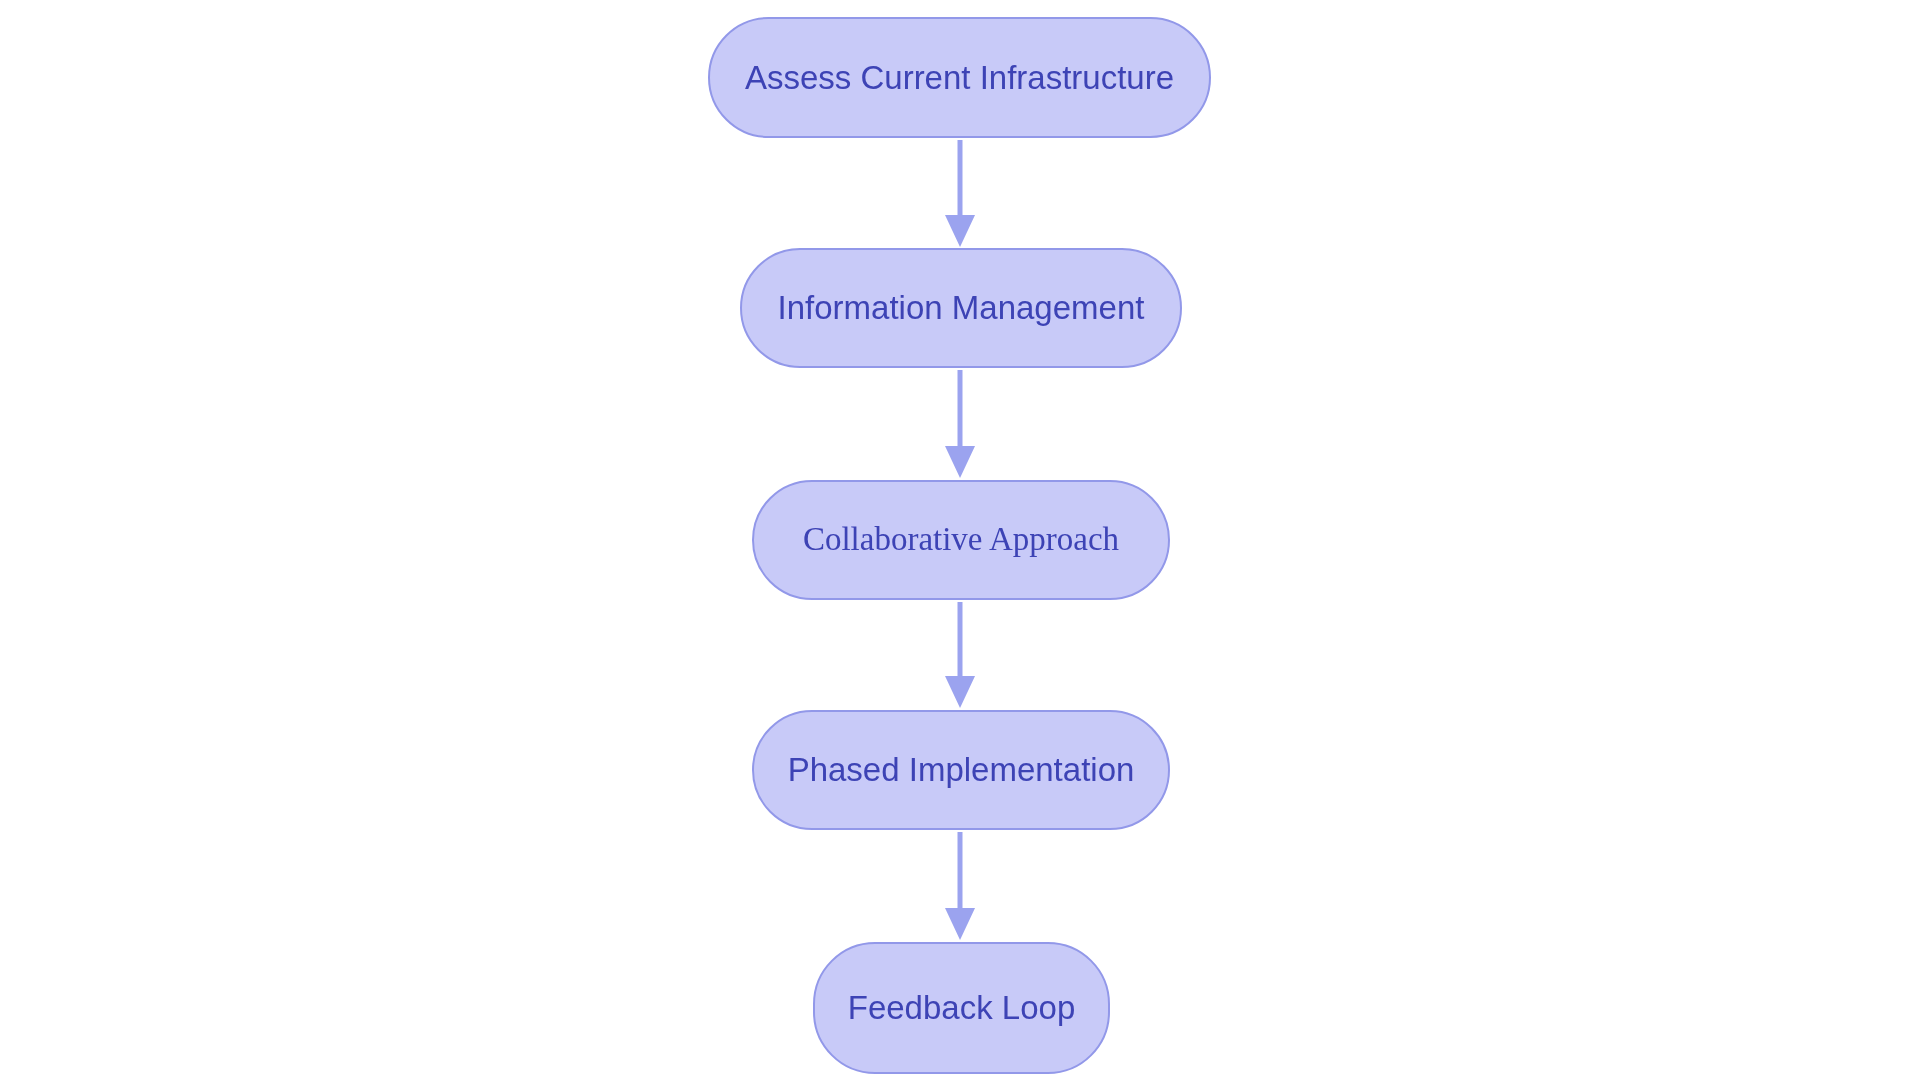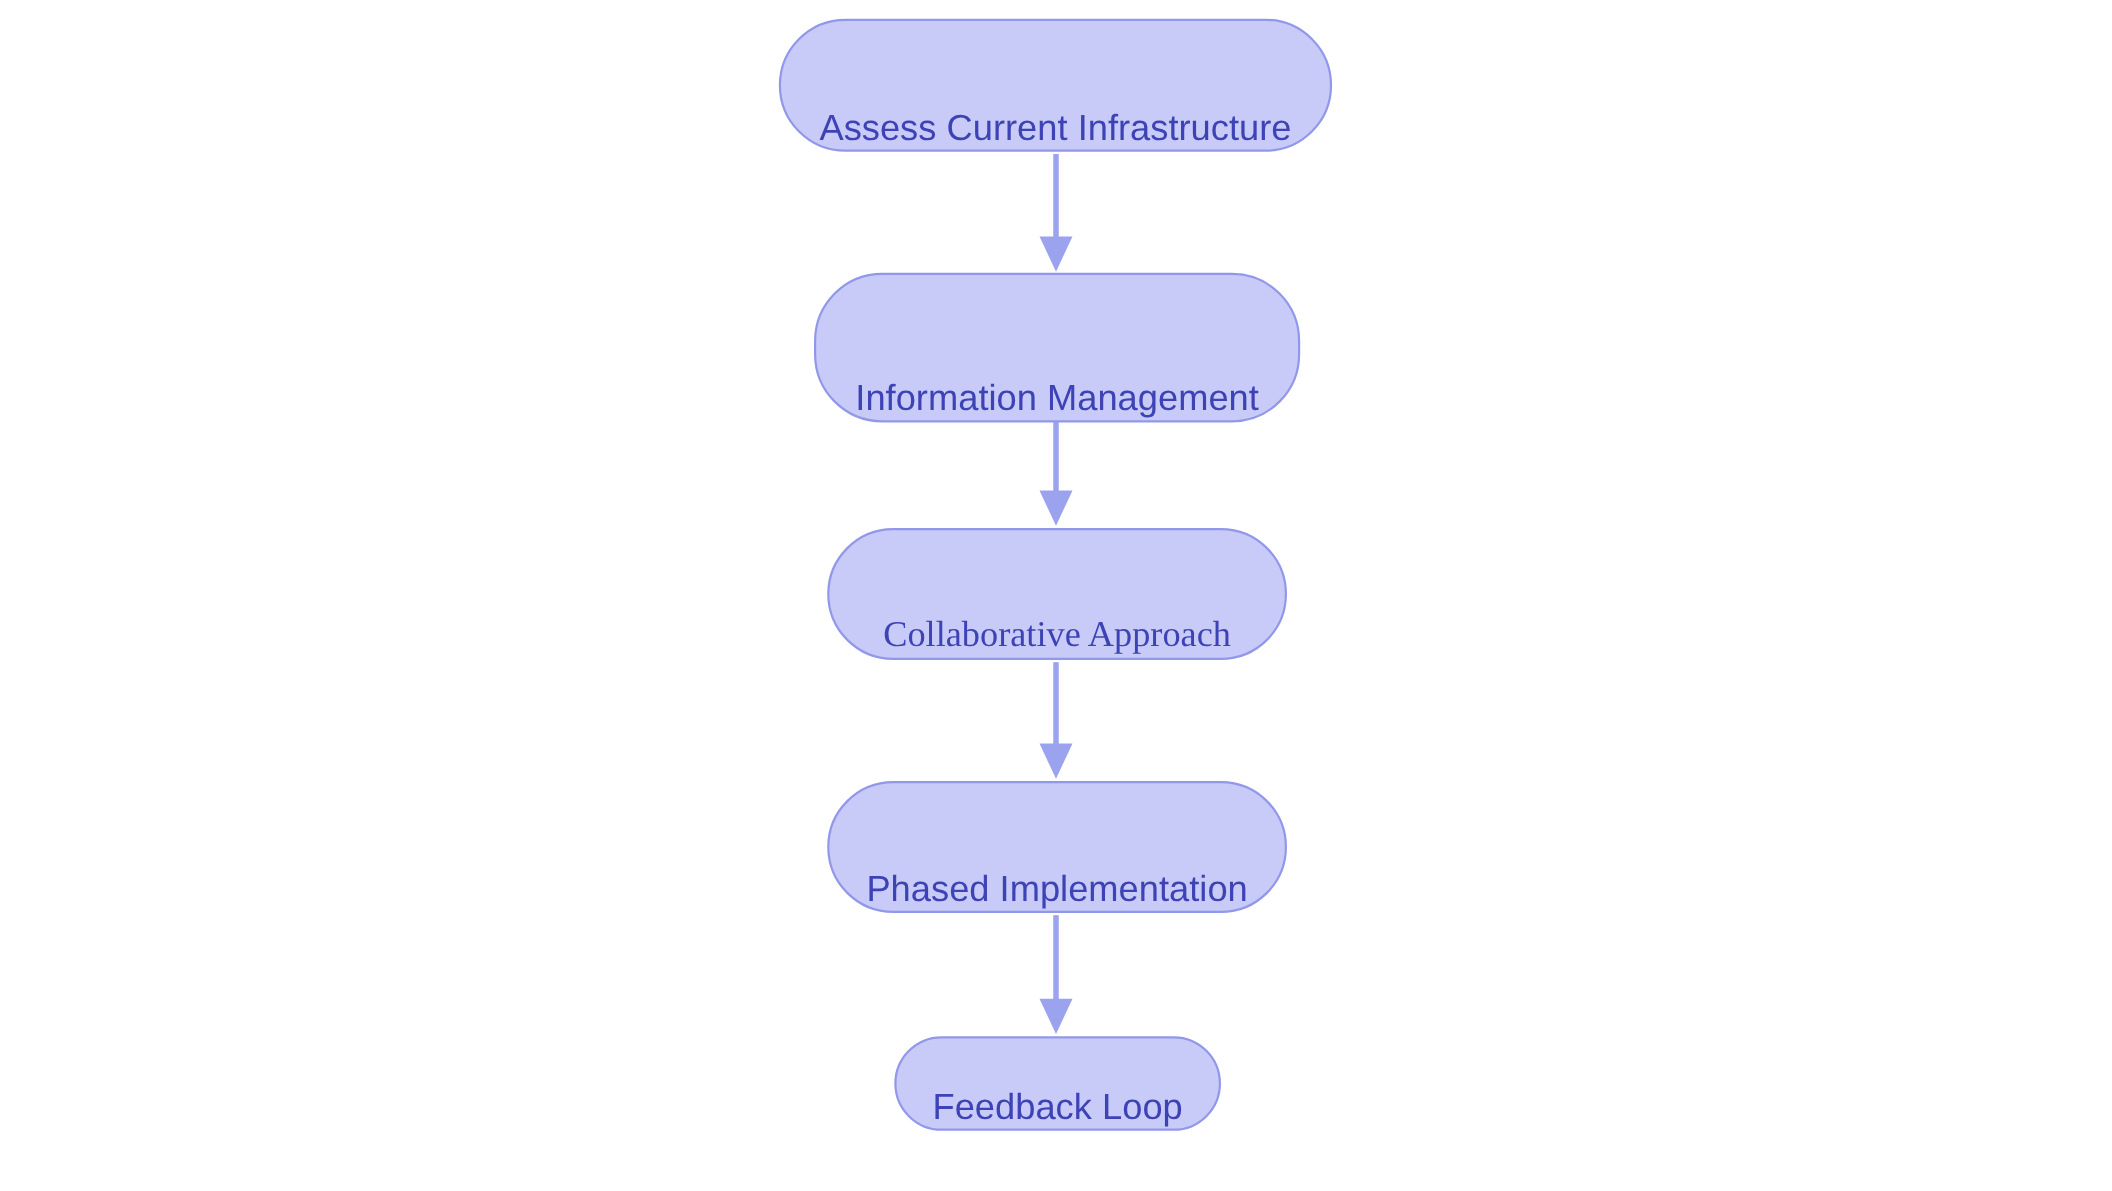--- a/index.html
+++ b/index.html
@@ -32,35 +32,35 @@
     fill: var(--arrow, #9ba3ef);
     stroke: none;
   }
   .node {
     position: absolute;
     box-sizing: border-box;
     background: var(--node-fill, #c8caf8);
     border: 2px solid var(--node-border, #9298e9);
     border-radius: 62px;
     display: flex;
-    align-items: flex-end;
+    align-items: center;
     justify-content: center;
     text-align: center;
   }
   .node-label {
     color: var(--node-text, #3d43b5);
     font-size: 33px;
     line-height: 1.2;
     white-space: nowrap;
   }
   .n1 { left: 708px; top: 17px;  width: 503px; height: 121px; }
-  .n2 { left: 740px; top: 248px; width: 442px; height: 136px; }
+  .n2 { left: 740px; top: 248px; width: 442px; height: 120px; }
   .n3 { left: 752px; top: 480px; width: 418px; height: 120px; font-family: Liberation Serif, serif; }
   .n4 { left: 752px; top: 710px; width: 418px; height: 120px; }
-  .n5 { left: 813px; top: 942px; width: 297px; height: 86px; }
+  .n5 { left: 813px; top: 942px; width: 297px; height: 132px; }
 </style>
 </head>
 <body>
 
 <div class="canvas">
 
   <svg class="edges" viewBox="0 0 1920 1083" xmlns="http://www.w3.org/2000/svg">
     <g>
       <line class="edge-line" x1="960" y1="140" x2="960" y2="219"></line>
       <polygon class="edge-head" points="960,247 945,215 975,215"></polygon>

